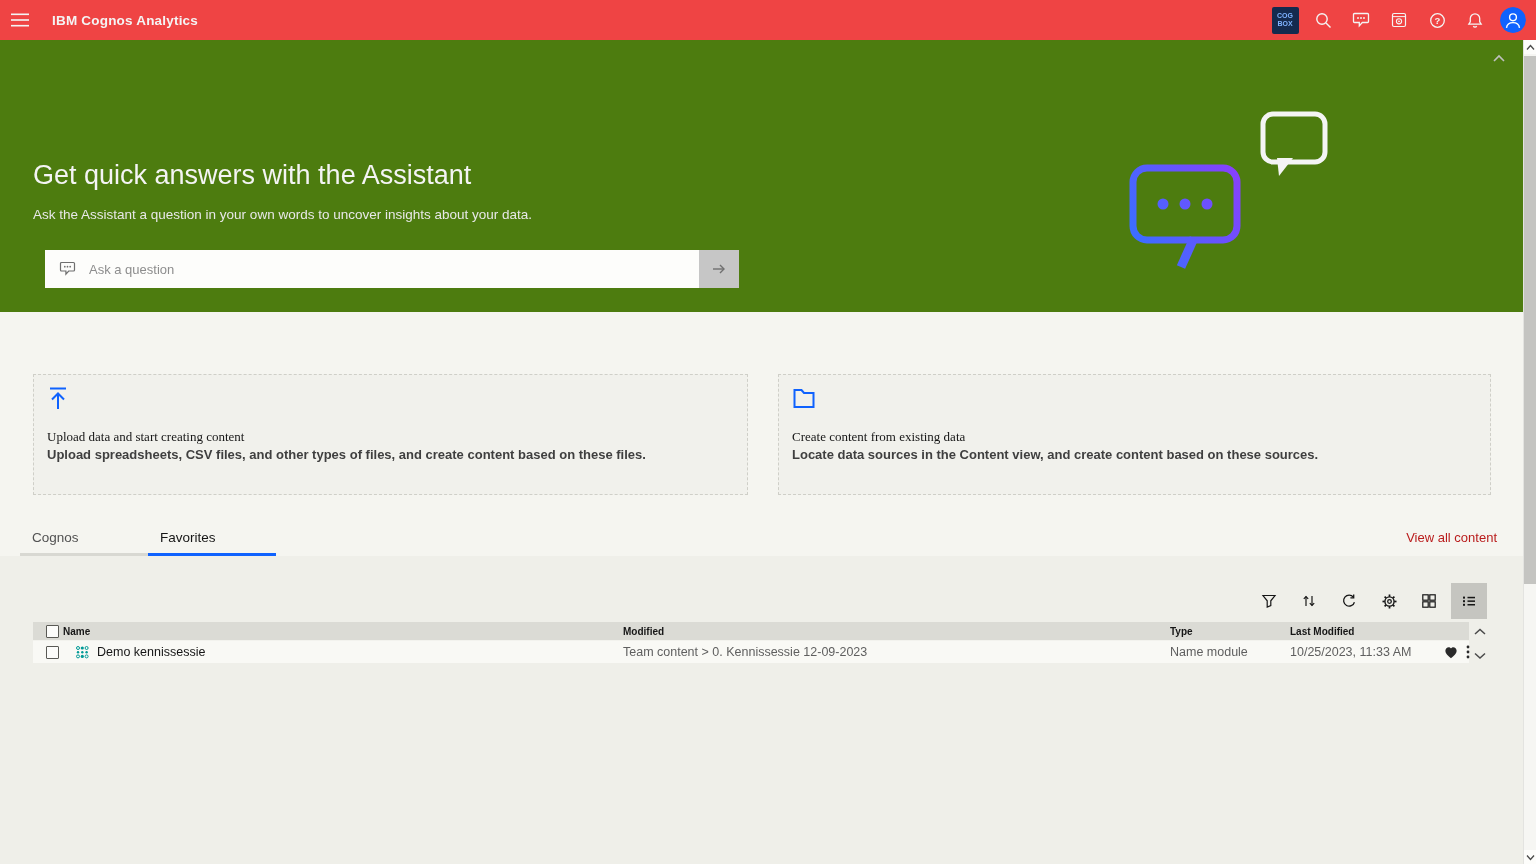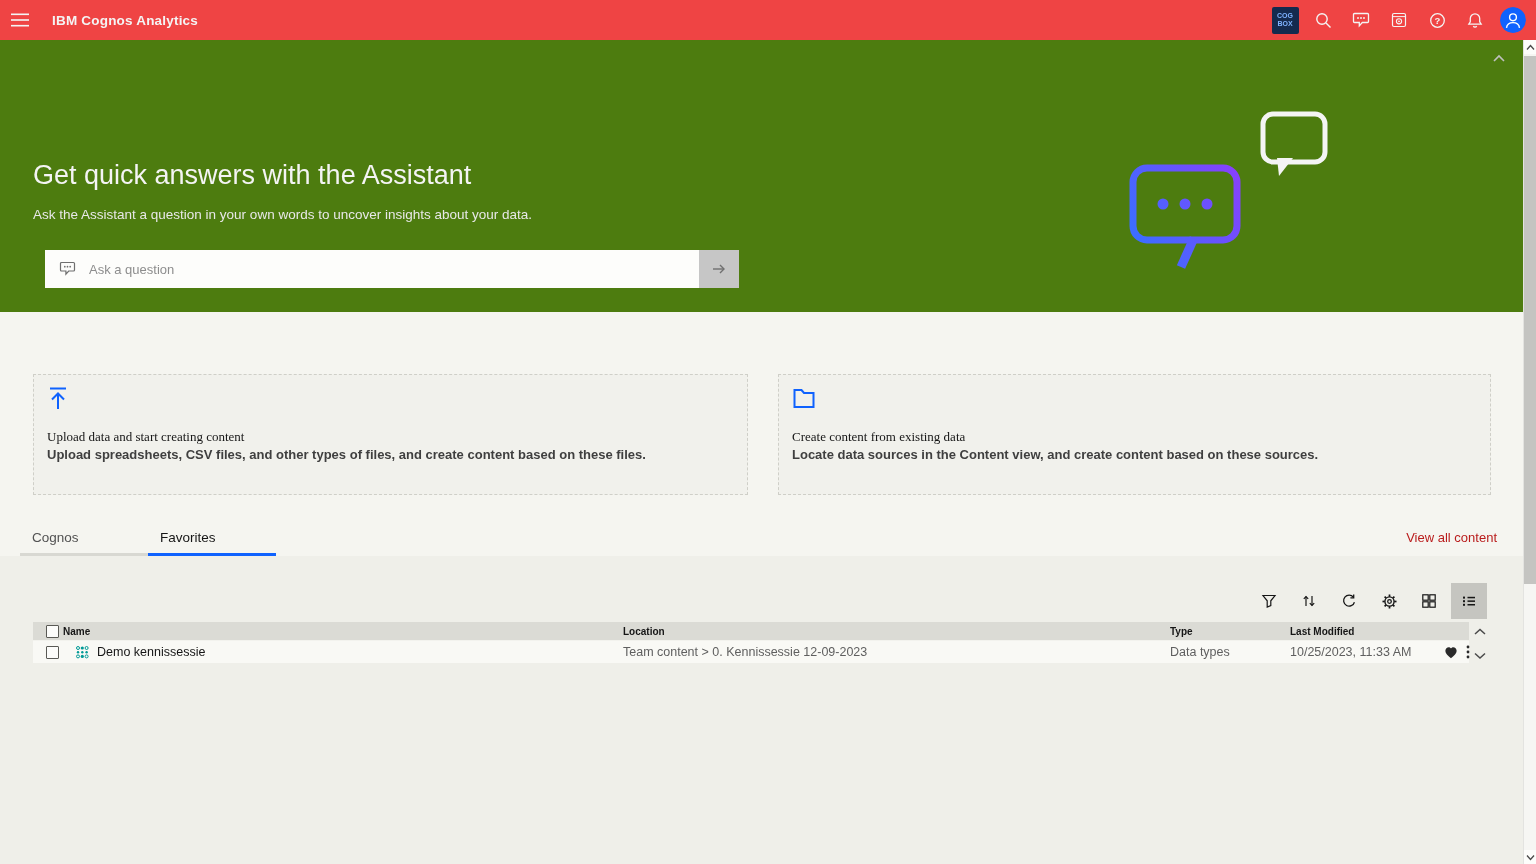--- a/index.html
+++ b/index.html
@@ -255,21 +255,21 @@
       </svg>
     </div>
   </div>
 
   <div class="list-table">
     <div class="lt-head">
       <div class="cell-check">
         <span class="checkbox"></span>
       </div>
       <div>Name</div>
-      <div>Location</div>
+      <div>Modified</div>
       <div>Type</div>
       <div>Last Modified</div>
       <div></div>
     </div>
 
     <div class="lt-row">
       <div class="cell-check">
         <span class="checkbox"></span>
       </div>
       <div class="cell-name-row">
@@ -280,21 +280,21 @@
           <circle cx="3" cy="7.2" r="1.2" fill="#009a96"></circle>
           <circle cx="7.3" cy="7.2" r="1.2" fill="#009a96"></circle>
           <circle cx="11.6" cy="7.2" r="1.2" fill="#009a96"></circle>
           <circle cx="3" cy="11.4" r="1.5" fill="none" stroke="#009a96" stroke-width="1"></circle>
           <circle cx="7.3" cy="11.4" r="1.6" fill="#009a96"></circle>
           <circle cx="11.6" cy="11.4" r="1.5" fill="none" stroke="#009a96" stroke-width="1"></circle>
         </svg>
         <span>Demo kennissessie</span>
       </div>
       <div class="cell-muted">Team content &gt; 0. Kennissessie 12-09-2023</div>
-      <div class="cell-muted">Data types</div>
+      <div class="cell-muted">Name module</div>
       <div class="cell-muted">10/25/2023, 11:33 AM</div>
       <div class="cell-actions">
         <span class="icon-btn">
           <svg width="14" height="13" viewBox="0 0 16 15">
             <path d="M8 14 C8 14 1.5 9.8 1.5 5.5 C1.5 3 3.4 1.3 5.4 1.3 C6.6 1.3 7.6 2 8 2.9 C8.4 2 9.4 1.3 10.6 1.3 C12.6 1.3 14.5 3 14.5 5.5 C14.5 9.8 8 14 8 14 Z" fill="#2a2a2a"></path>
           </svg>
         </span>
         <span class="icon-btn">
           <svg width="4" height="14">
             <circle cx="2" cy="2" r="1.4" fill="#2a2a2a"></circle>

